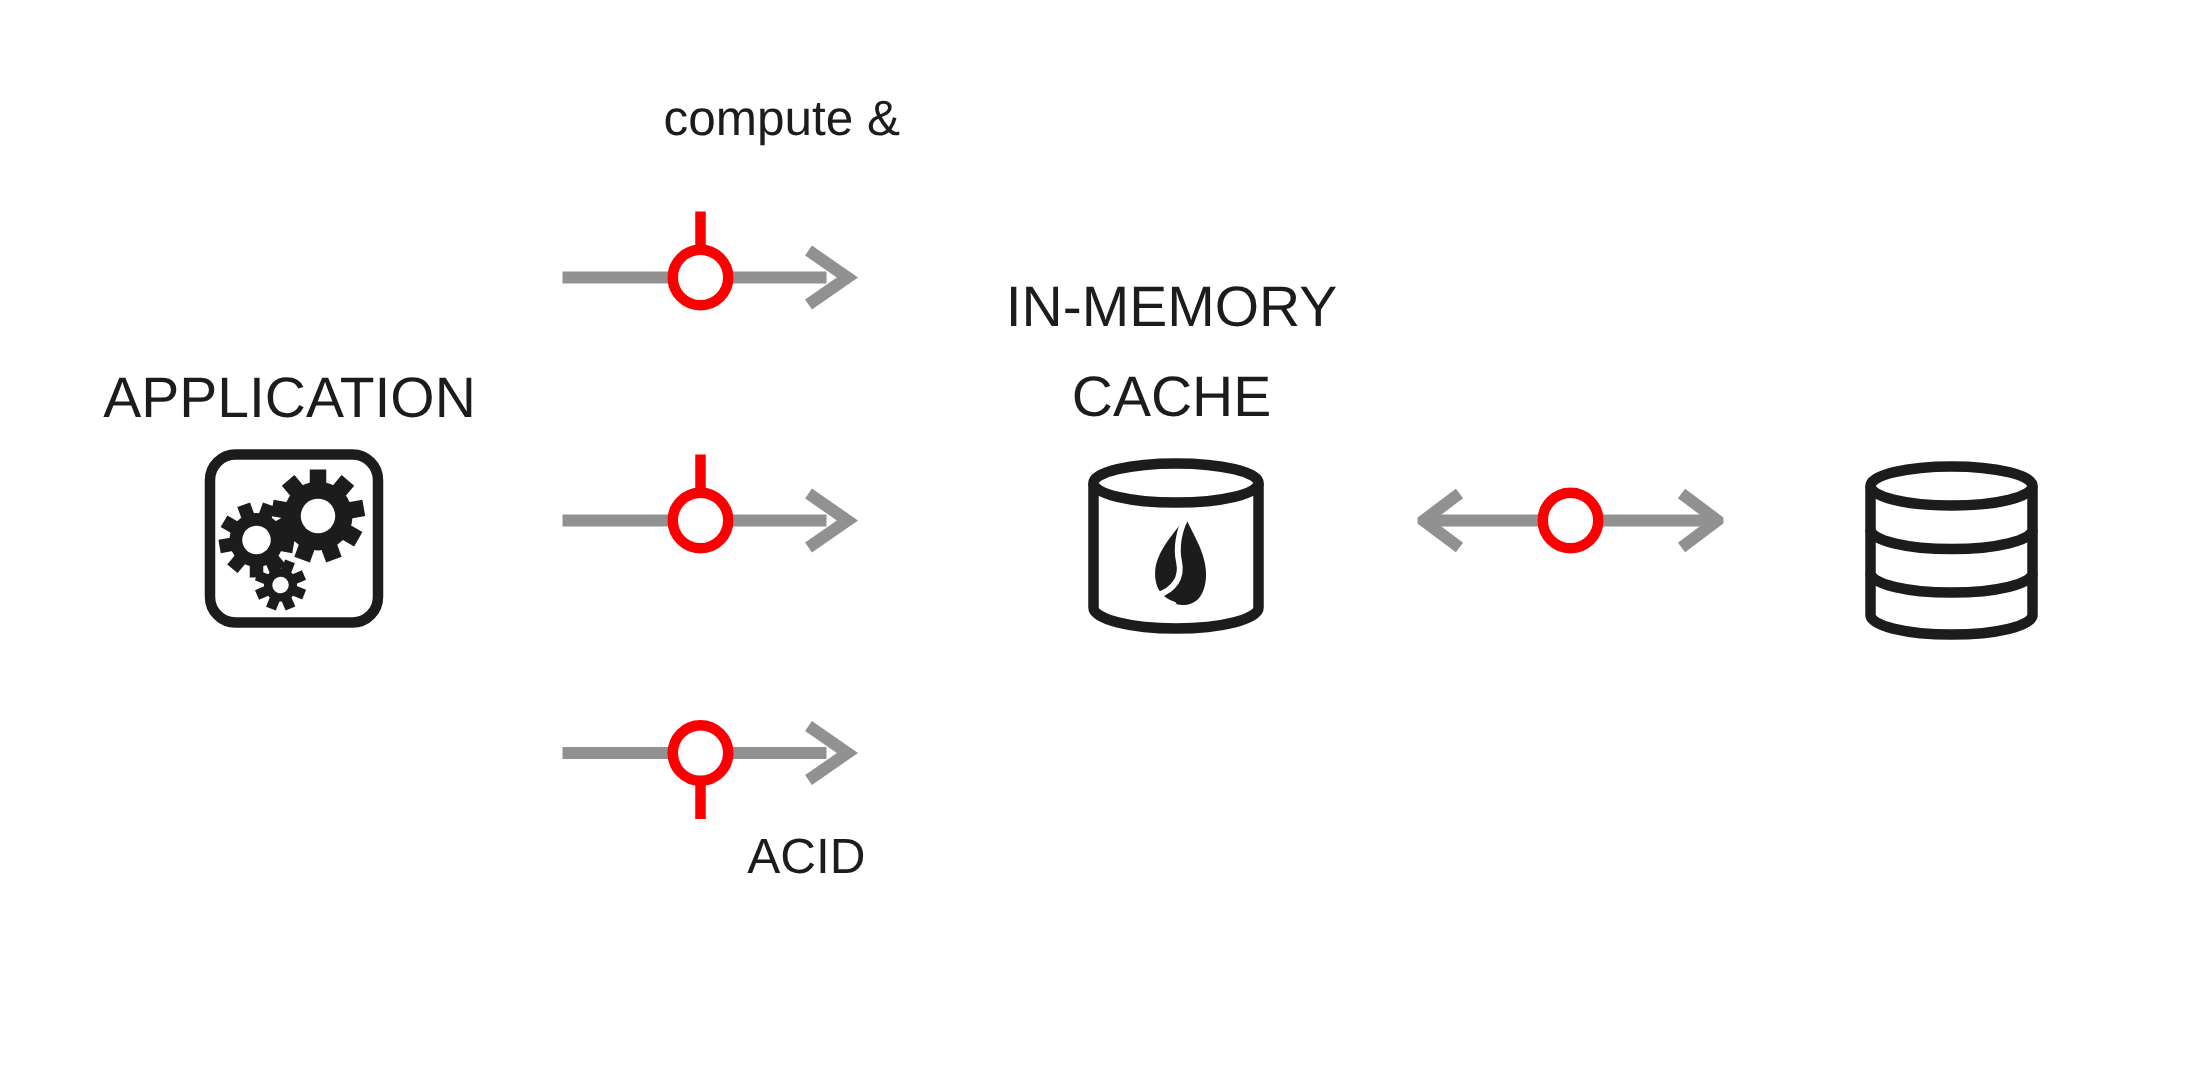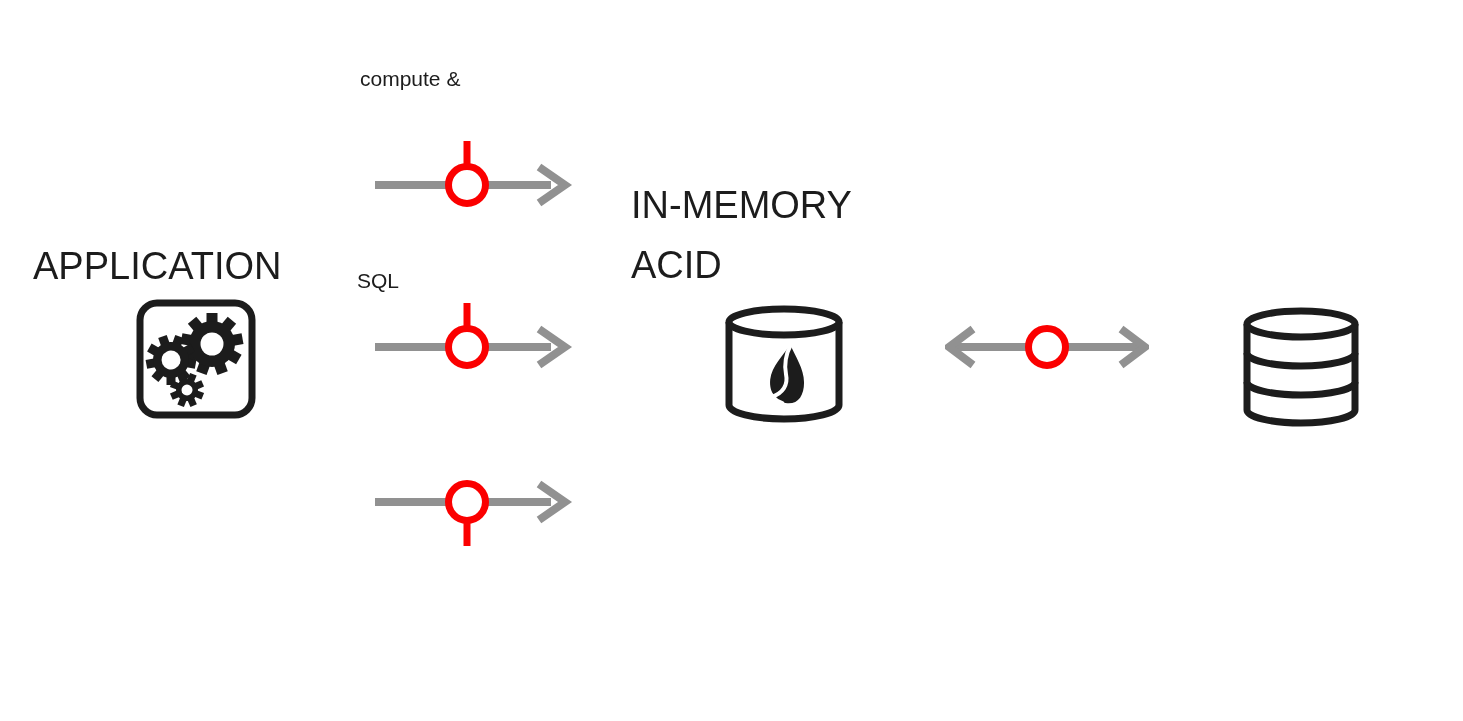--- a/index.html
+++ b/index.html
@@ -7,26 +7,26 @@
   }
   html,body{margin:0;padding:0;background:#fff;}
   .canvas{
     position:relative; width:1463px; height:721px; overflow:hidden;
     background:var(--bg);
     font-family:"Liberation Sans", sans-serif;
     color:var(--ink);
   }
   .abs{position:absolute;}
   .big-label{
-    font-size:38px; line-height:44px; text-align:left;
+    font-size:38px; line-height:44px; text-align:center;
     letter-spacing:0px; color:var(--ink); white-space:nowrap;
   }
   .big-label.two-line{line-height:60px;}
   .small-label{
-    font-size:21px; line-height:34px; text-align:left;
+    font-size:33px; line-height:34px; text-align:right;
     color:var(--ink); white-space:nowrap;
   }
   
   .sg{stroke:var(--gray);} .sr{stroke:var(--red);} .si{stroke:var(--ink);}
   .fi{fill:var(--ink);} .fw{fill:#ffffff;} .fn{fill:none;}
   svg{display:block;}
 </style>
 </head>
 <body>
 
@@ -92,44 +92,44 @@
   </div>
   <div class="abs" style="left:373px;top:138px;">
     <svg width="200" height="72" viewBox="0 0 200 72">
       <line x1="2" y1="47" x2="178" y2="47" class="sg" stroke-width="8"></line>
       <polyline points="166,29 192,47 166,65" class="sg fn" stroke-width="8"></polyline>
       <line x1="94" y1="28" x2="94" y2="3" class="sr" stroke-width="7"></line>
       <circle cx="94" cy="47" r="18.5" class="sr fw" stroke-width="7"></circle>
     </svg>
   </div>
 
-  <div class="abs small-label" style="left:357px;top:264px;width:220px;">SQL</div>
   <div class="abs" style="left:373px;top:300px;">
     <svg width="200" height="72" viewBox="0 0 200 72">
       <line x1="2" y1="47" x2="178" y2="47" class="sg" stroke-width="8"></line>
       <polyline points="166,29 192,47 166,65" class="sg fn" stroke-width="8"></polyline>
       <line x1="94" y1="28" x2="94" y2="3" class="sr" stroke-width="7"></line>
       <circle cx="94" cy="47" r="18.5" class="sr fw" stroke-width="7"></circle>
     </svg>
   </div>
 
   <div class="abs" style="left:373px;top:477px;">
     <svg width="200" height="72" viewBox="0 0 200 72">
       <line x1="2" y1="25" x2="178" y2="25" class="sg" stroke-width="8"></line>
       <polyline points="166,7 192,25 166,43" class="sg fn" stroke-width="8"></polyline>
       <line x1="94" y1="44" x2="94" y2="69" class="sr" stroke-width="7"></line>
       <circle cx="94" cy="25" r="18.5" class="sr fw" stroke-width="7"></circle>
     </svg>
   </div>
   <div class="abs small-label" style="left:357px;top:554px;width:220px;">
+    <div>ACID</div>
   </div>
 
   <div class="abs big-label two-line" style="left:631px;top:175px;width:300px;">
     <div>IN-MEMORY</div>
-    <div>ACID</div>
+    <div>CACHE</div>
   </div>
   <div class="abs" style="left:723px;top:305px;">
     <svg width="122" height="122" viewBox="0 0 122 122">
       <path d="M6,17 L6,100 a55,14 0 0 0 110,0 L116,17" class="fn si" stroke-width="7"></path>
       <ellipse cx="61" cy="17" rx="55" ry="13" class="fw si" stroke-width="7"></ellipse>
       <g transform="translate(40,40) scale(0.72)">
         <path d="M38,0 C28,14 12,30 10,48 C8,67 20,80 34,81 C49,82 57,70 57,52 C57,33 45,16 38,0 Z" class="fi"></path>
         <path d="M12,72 C28,67 35,55 32,41 C29,28 32,12 38,1" fill="none" stroke="#ffffff" stroke-width="5.5" stroke-linecap="round"></path>
         <path d="M5,56 C8,67 16,77 27,80.5" fill="none" stroke="#ffffff" stroke-width="5" stroke-linecap="round"></path>
       </g>

